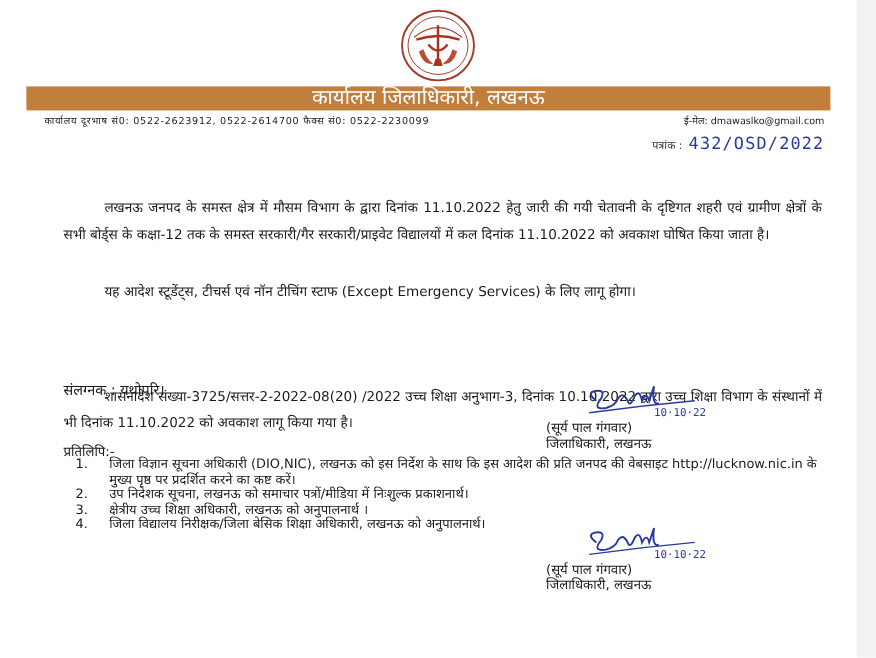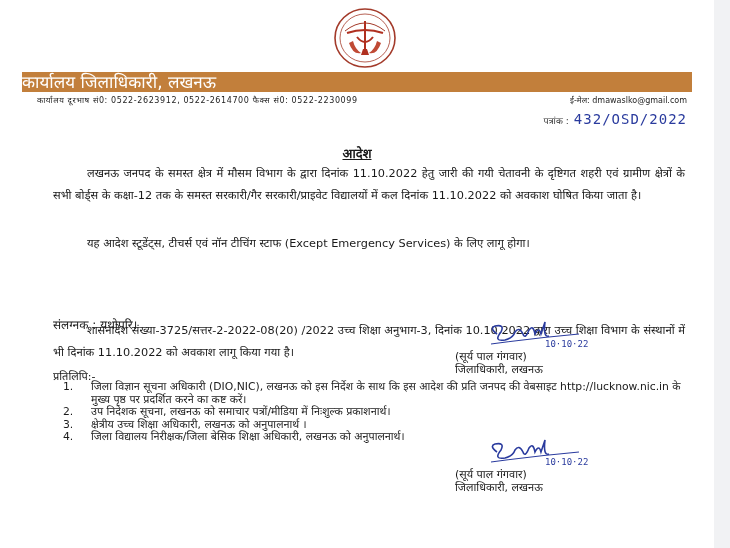--- a/index.html
+++ b/index.html
@@ -16,21 +16,21 @@
   }
   .page { position: absolute; left: 0; top: 0; width: 714px; height: 548px; }
 
   .emblem {
     position: absolute; left: 333px; top: 7px; width: 64px; height: 62px;
   }
   .banner {
     position: absolute; left: 22px; top: 72px; width: 670px; height: 20px;
     background: #c27f3b;
     color: #ffffff;
-    display: flex; align-items: center; 
+    display: flex; align-items: center; justify-content: center;
     font-size: 17px; line-height: 20px;
   }
   .contact-row {
     position: absolute; left: 37px; top: 94px; width: 650px; height: 12px;
     font-size: 8px; color: #222;
   }
   .contact-row .phones { position: absolute; left: 0; top: 0; letter-spacing: 0.6px; }
   .contact-row .email { position: absolute; right: 0; top: 0; }
   .date-row {
     position: absolute; left: 37px; top: 107px; width: 650px; height: 22px;
@@ -102,21 +102,20 @@
     <span class="email">ई-मेल: dmawaslko@gmail.com</span>
   </div>
 
   <div class="date-row">
     <span class="right">
       <span class="lbl">पत्रांक :</span>
       <span class="hand">432/OSD/2022</span>
     </span>
   </div>
 
-  <div class="title">आदेश</div>
 
   <div class="body-text p1">
     <span style="display:inline-block;width:34px"></span><span>लखनऊ जनपद के समस्त क्षेत्र में मौसम विभाग के द्वारा दिनांक 11.10.2022 हेतु जारी की गयी चेतावनी के दृष्टिगत शहरी एवं ग्रामीण क्षेत्रों के सभी बोर्ड्स के कक्षा-12 तक के समस्त सरकारी/गैर सरकारी/प्राइवेट विद्यालयों में कल दिनांक 11.10.2022 को अवकाश घोषित किया जाता है।</span>
   </div>
   <div class="body-text p2">
     <span style="display:inline-block;width:34px"></span><span>यह आदेश स्टूडेंट्स, टीचर्स एवं नॉन टीचिंग स्टाफ (Except Emergency Services) के लिए लागू होगा।</span>
   </div>
   <div class="body-text p3">
     <span style="display:inline-block;width:34px"></span><span>शासनादेश संख्या-3725/सत्तर-2-2022-08(20) /2022 उच्च शिक्षा अनुभाग-3, दिनांक 10.10.2022 द्वारा उच्च शिक्षा विभाग के संस्थानों में भी दिनांक 11.10.2022 को अवकाश लागू किया गया है।</span>
   </div>

